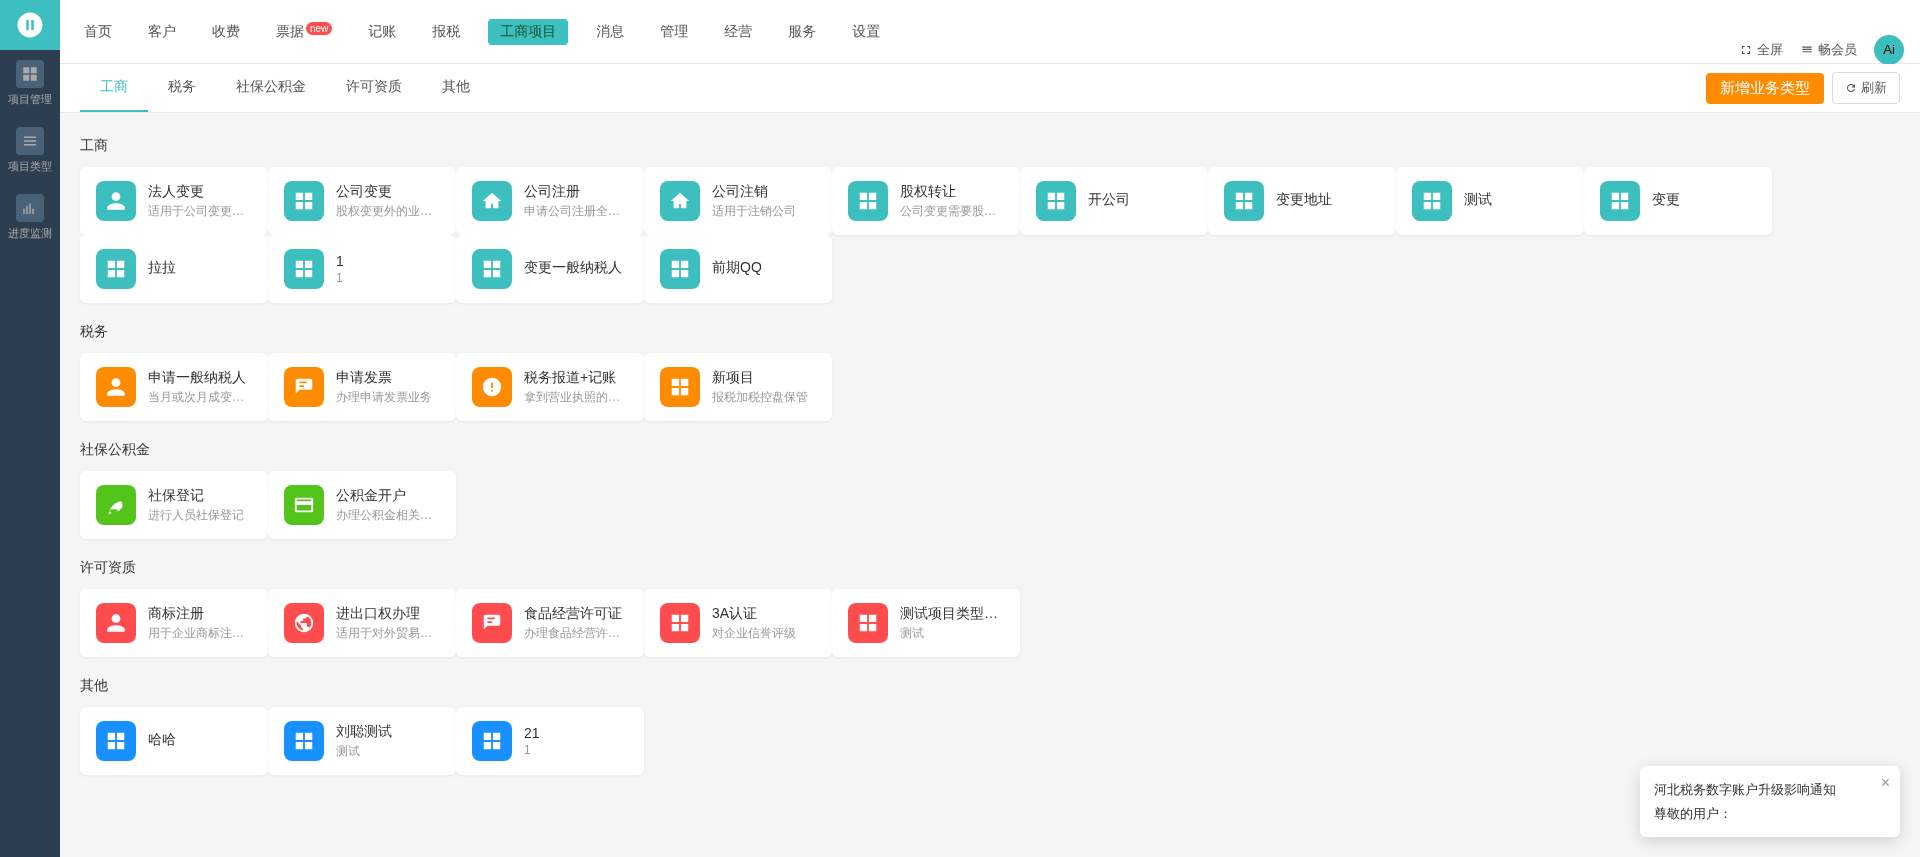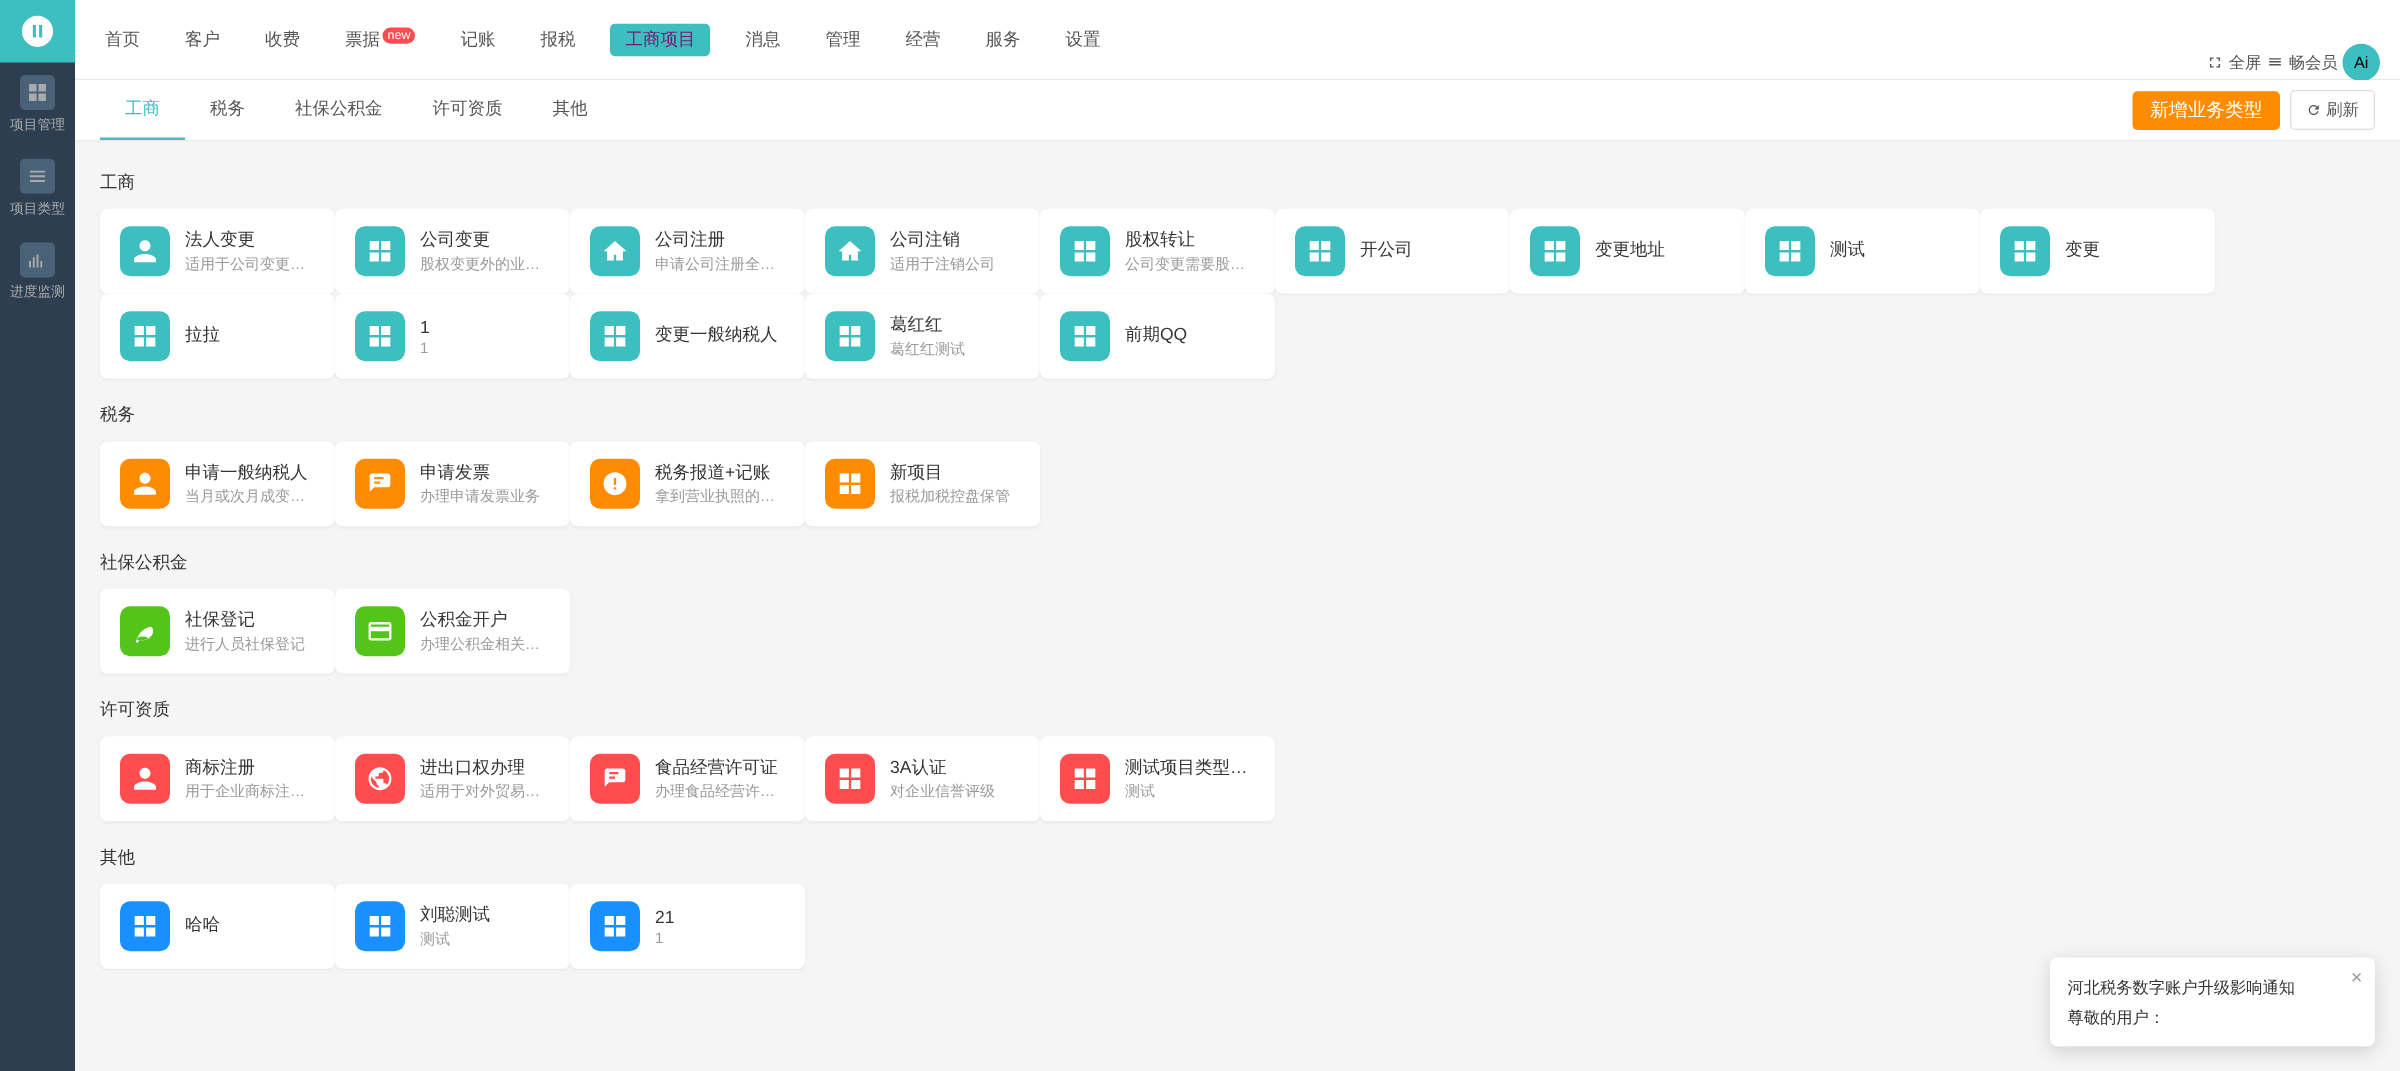--- a/index.html
+++ b/index.html
@@ -13,23 +13,23 @@
     .sidebar-item .icon-box { width: 28px; height: 28px; background: #4a6278; border-radius: 4px; display: flex; align-items: center; justify-content: center; }
     .sidebar-item .icon-box svg { width: 18px; height: 18px; fill: #aaa; }
     .sidebar-item span { font-size: 11px; text-align: center; }
 
     
     .main { flex: 1; display: flex; flex-direction: column; overflow: hidden; }
 
     
     .topnav { height: 64px; background: #fff; border-bottom: 1px solid #e8e8e8; display: flex; align-items: center; padding: 0 16px; gap: 20px; }
     .topnav-item { font-size: 14px; color: #555; cursor: pointer; padding: 4px 8px; border-radius: 4px; white-space: nowrap; }
-    .topnav-item.active { color: #701a75; background: #3dbfbf; border-radius: 4px; padding: 4px 12px; }
+    .topnav-item.active { color: #14532d; background: #3dbfbf; border-radius: 4px; padding: 4px 12px; }
     .topnav-badge { background: #ff4d4f; color: #fff; font-size: 10px; padding: 1px 4px; border-radius: 8px; margin-left: 2px; vertical-align: top; }
-    .topnav-right { margin-left: auto; display: flex; align-items: center; gap: 4px; margin-top: 36px; }
+    .topnav-right { margin-left: auto; display: flex; align-items: center; gap: 17px; margin-top: 36px; }
     .topnav-right .btn-text { font-size: 13px; color: #555; cursor: pointer; display: flex; align-items: center; gap: 4px; }
     .topnav-right .avatar { width: 30px; height: 30px; border-radius: 50%; background: #3dbfbf; display: flex; align-items: center; justify-content: center; color: #000000; font-size: 13px; cursor: pointer; }
 
     
     .content { flex: 1; display: flex; overflow: hidden; }
     .page { flex: 1; overflow-y: auto; background: #f5f5f5; }
 
     
     .tabs-bar { background: #fff; padding: 0 20px; display: flex; align-items: center; border-bottom: 1px solid #e8e8e8; justify-content: space-between; }
     .tabs { display: flex; gap: 0; }
@@ -301,31 +301,20 @@
               <div class="card-desc"></div>
             </div>
           </div>
           <div class="card">
             <div class="card-icon ic-teal">
                 <svg viewBox="0 0 24 24">
                   <path d="M3 3h8v8H3zm0 10h8v8H3zm10-10h8v8h-8zm0 10h8v8h-8z"></path>
                 </svg>
               </div>
             <div class="card-info">
-              <div class="card-name">葛红红</div>
-              <div class="card-desc">葛红红测试</div>
-            </div>
-          </div>
-          <div class="card">
-            <div class="card-icon ic-teal">
-                <svg viewBox="0 0 24 24">
-                  <path d="M3 3h8v8H3zm0 10h8v8H3zm10-10h8v8h-8zm0 10h8v8h-8z"></path>
-                </svg>
-              </div>
-            <div class="card-info">
               <div class="card-name">前期QQ</div>
               <div class="card-desc"></div>
             </div>
           </div>
         </div>
 
         <div class="section-title">税务</div>
         <div class="cards-grid">
           <div class="card">
             <div class="card-icon ic-orange">

